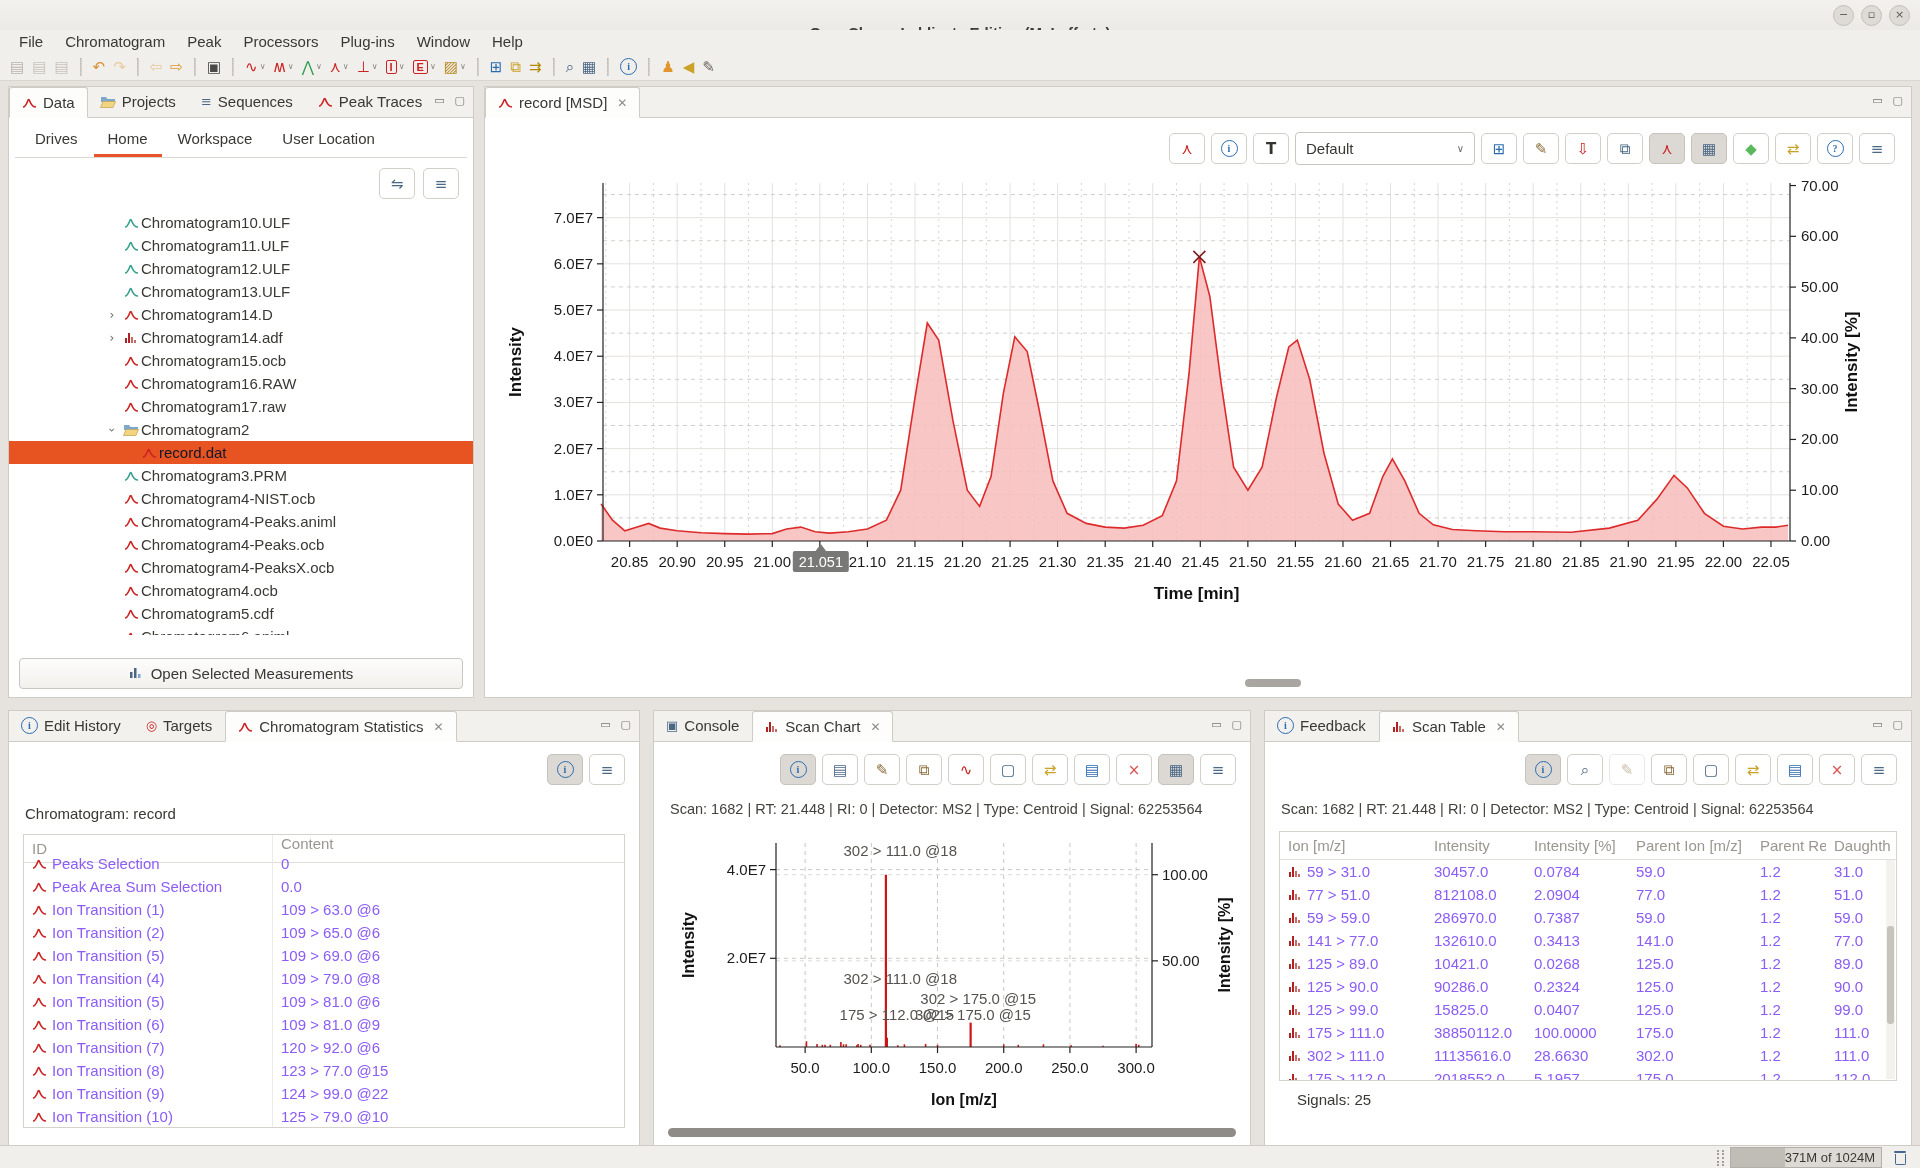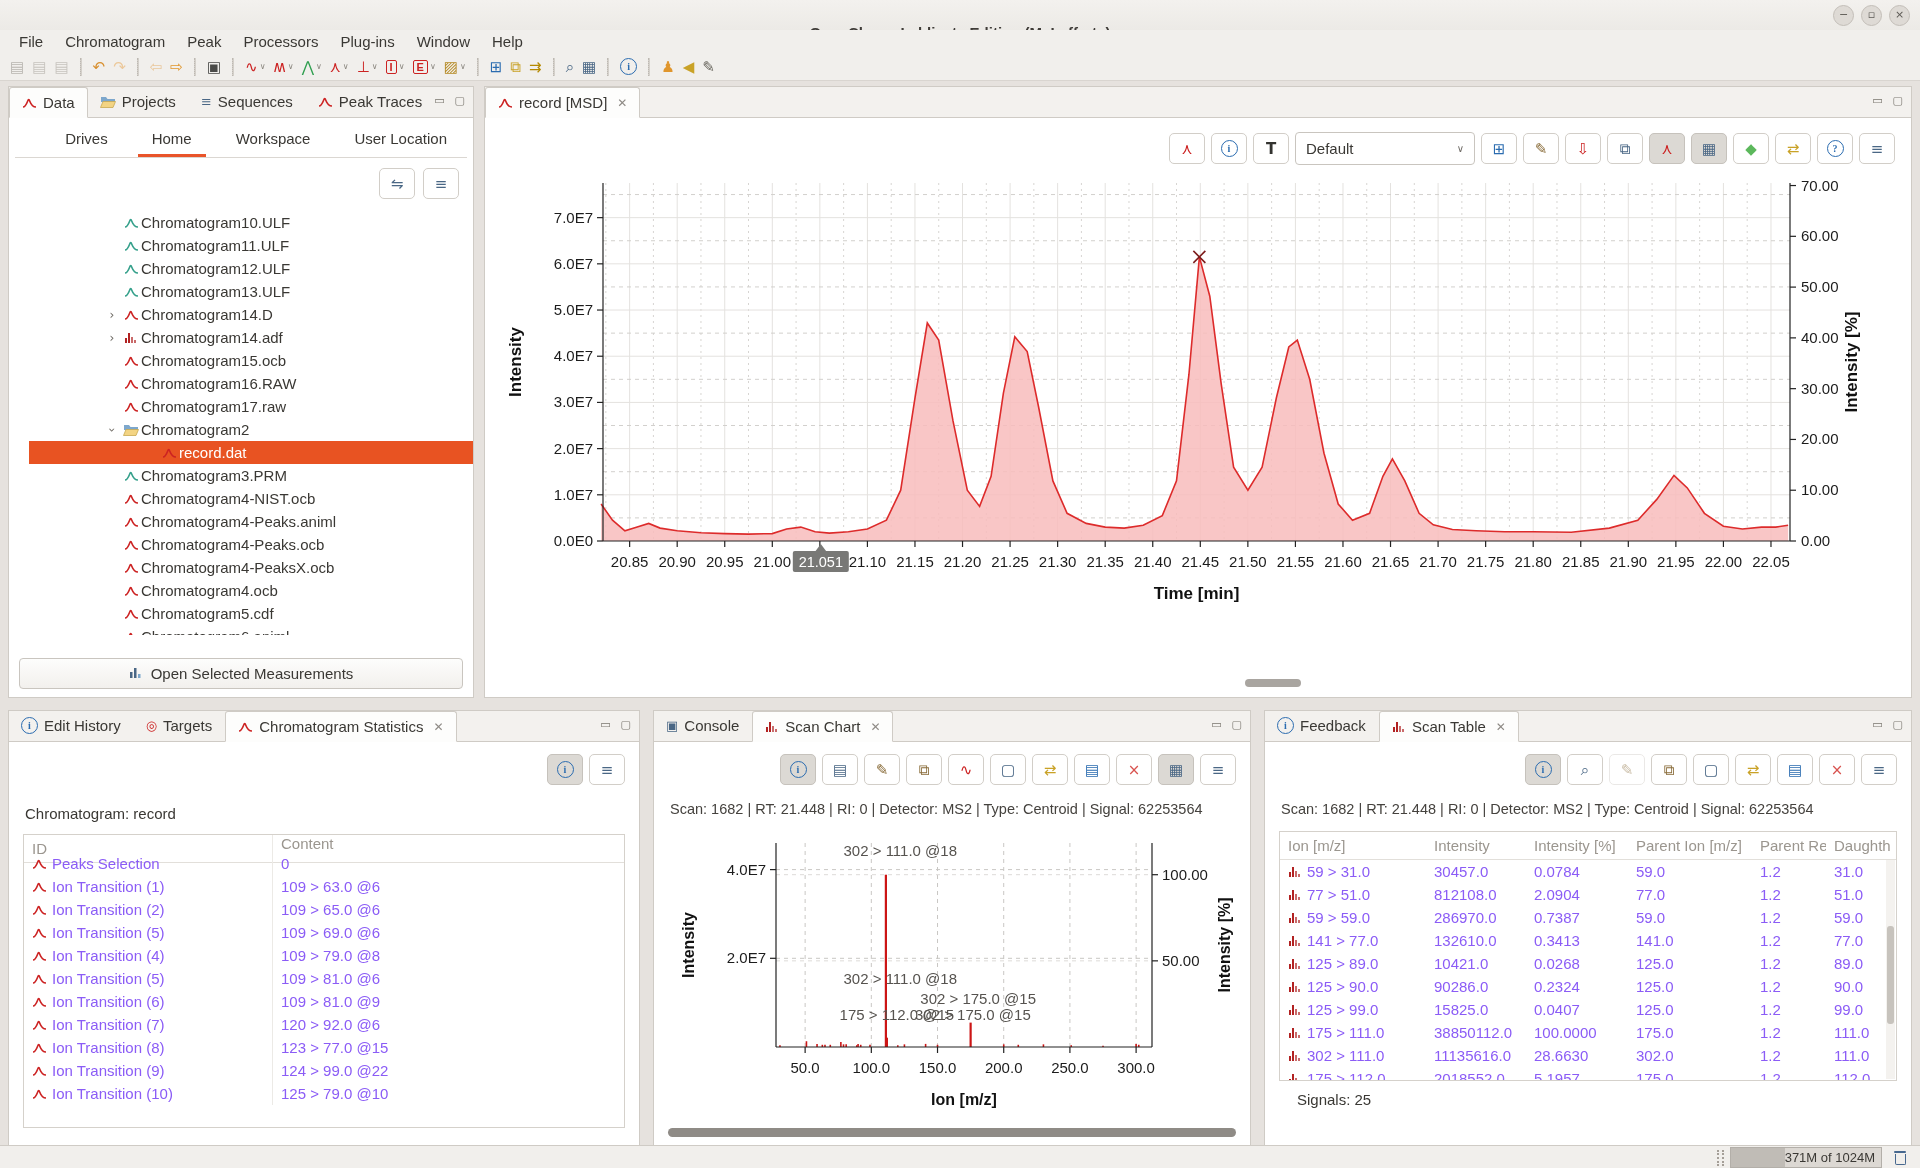--- a/index.html
+++ b/index.html
@@ -35,27 +35,27 @@
   .tabrow{height:30px;background:#f3f1ee;border-bottom:1px solid #cfcbc5;display:flex;align-items:flex-end;position:relative;}
   .tabs{display:flex;height:30px;}
   .tab{display:flex;align-items:center;gap:6px;padding:0 12px;font-size:15px;color:#3a3834;height:29px;border-right:1px solid transparent;}
   .tab.sel{background:#fdfdfc;border:1px solid #cfcbc5;border-bottom:1px solid #fdfdfc;border-radius:3px 3px 0 0;margin-bottom:-1px;}
   .tab .g{font-family:"DejaVu Sans",sans-serif;font-size:13px;}
   .tclose{color:#8d8984;font-size:12px;margin-left:4px;font-family:"DejaVu Sans",sans-serif;}
   .winbtns{position:absolute;right:8px;top:7px;display:flex;gap:10px;}
   .wbtn{color:#7b776f;font-size:11px;font-family:"DejaVu Sans",sans-serif;}
   
   .left-panel{width:466px;}
-  .subtabs{display:flex;gap:16px;border-bottom:1px solid #dbd7d2;padding:0 6px;margin:4px 6px 0 6px;justify-content:flex-end;}
+  .subtabs{display:flex;gap:2px;border-bottom:1px solid #dbd7d2;padding:0 6px;margin:4px 6px 0 6px;}
   .stab{font-size:15px;color:#3a3834;padding:8px 14px 7px 14px;border-bottom:3px solid transparent;}
   .stab.sel{border-bottom:3px solid #e9542a;}
   .tree-tools{display:flex;justify-content:flex-end;gap:8px;padding:10px 14px 6px 14px;}
   .tree{margin-top:6px;height:424px;overflow:hidden;font-size:15px;color:#3a3834;}
   .trrow{display:flex;align-items:center;height:23px;white-space:nowrap;}
-  .trrow.selected{background:#e85322;color:#ffffff;margin-left:20px;}
+  .trrow.selected{background:#e85322;color:#0f172a;}
   .trrow .exp{width:18px;text-align:center;color:#6e6a64;font-family:"DejaVu Sans",sans-serif;font-size:12px;flex:none;display:inline-block;}
   .trrow .exp.open{transform:rotate(90deg);}
   .trrow .ticon{width:20px;flex:none;display:inline-flex;justify-content:center;}
   .open-btn{position:absolute;left:10px;right:10px;bottom:8px;height:31px;background:linear-gradient(#fdfdfc,#f2f0ed);border:1px solid #c9c5bf;border-radius:4px;font-size:15px;color:#3a3834;display:flex;align-items:center;justify-content:center;gap:8px;cursor:pointer;font-family:"Liberation Sans",sans-serif;}
   
   .editor-panel{flex:1;}
   .editor-toolbar{display:flex;justify-content:flex-end;align-items:center;gap:6px;padding:14px 16px 4px 14px;}
   .hscroll-handle{position:absolute;left:760px;bottom:10px;width:56px;height:8px;border-radius:4px;background:#a9a5a0;}
   
   .stats-panel{width:632px;}
@@ -709,20 +709,29 @@
                 </svg>
                 <i style="font-style:normal">Peaks Selection</i>
               </span>
               <span style="width: 352px;">0</span>
             </div>
             <div class="trow col-divider">
               <span style="width: 248px;">
                 <svg width="15" height="14" viewBox="0 0 15 14">
                   <path d="M1 11 C3 11 4 9.5 5.5 5.5 C6.4 3 7 3 7.9 5.5 C9.2 9 10.5 11 14 11" fill="none" stroke="#cc2222" stroke-width="1.6"></path>
                 </svg>
+                <i style="font-style:normal">Peak Area Sum Selection</i>
+              </span>
+              <span style="width: 352px;">0.0</span>
+            </div>
+            <div class="trow col-divider">
+              <span style="width: 248px;">
+                <svg width="15" height="14" viewBox="0 0 15 14">
+                  <path d="M1 11 C3 11 4 9.5 5.5 5.5 C6.4 3 7 3 7.9 5.5 C9.2 9 10.5 11 14 11" fill="none" stroke="#cc2222" stroke-width="1.6"></path>
+                </svg>
                 <i style="font-style:normal">Ion Transition (1)</i>
               </span>
               <span style="width: 352px;">109 &gt; 63.0 @6</span>
             </div>
             <div class="trow col-divider">
               <span style="width: 248px;">
                 <svg width="15" height="14" viewBox="0 0 15 14">
                   <path d="M1 11 C3 11 4 9.5 5.5 5.5 C6.4 3 7 3 7.9 5.5 C9.2 9 10.5 11 14 11" fill="none" stroke="#cc2222" stroke-width="1.6"></path>
                 </svg>
                 <i style="font-style:normal">Ion Transition (2)</i>

